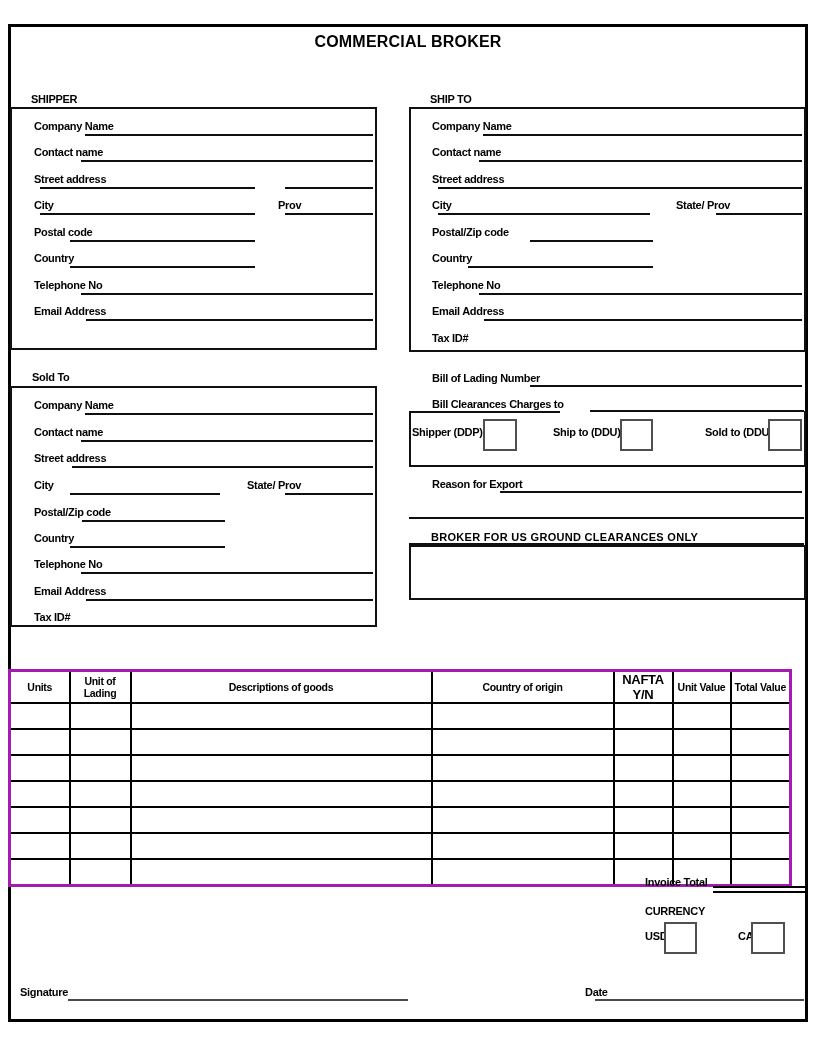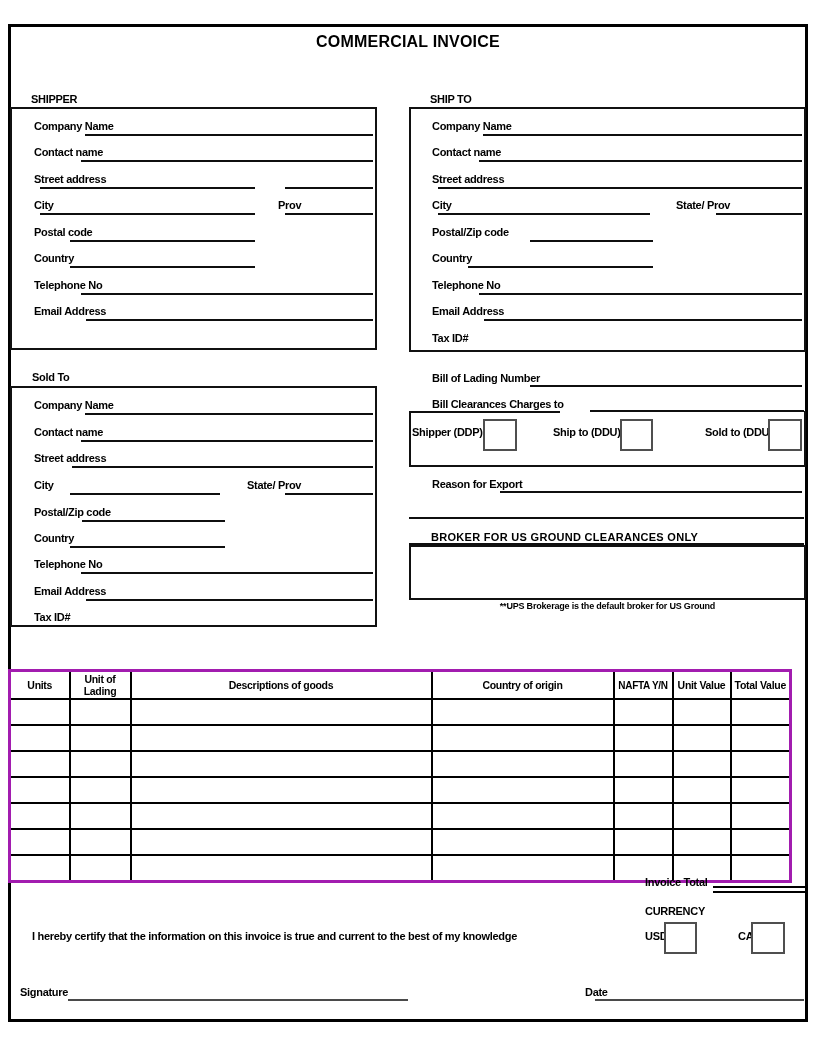--- a/index.html
+++ b/index.html
@@ -16,33 +16,33 @@
   .cb  { position:absolute; border:2px solid #4f4f4f; background:#fff; }
   .dbl { position:absolute; height:3px; border-top:2px solid #000; border-bottom:2px solid #000; }
   .title { position:absolute; left:0; top:33px; width:816px; text-align:center;
            font-size:16px; font-weight:bold; letter-spacing:0.2px; }
   table.goods { position:absolute; left:8px; top:669px; width:671px;
                 border-collapse:collapse; table-layout:fixed;
                 border:3px solid #a21caf; }
   table.goods th, table.goods td { border:2px solid #000; padding:0 2px; }
   table.goods thead th { font-weight:bold; font-size:10.5px; letter-spacing:-0.3px;
                          height:26px; text-align:center; vertical-align:middle; }
-  table.goods thead th.hdr-nafta { font-size:10px; }
+  table.goods thead th.hdr-nafta { font-size:13px; }
   table.goods tbody td { height:24px; font-size:11px; }
   .note { position:absolute; font-weight:bold; font-size:9px; letter-spacing:-0.2px;
           text-align:center; white-space:nowrap; }
 </style>
 </head>
 <body>
 
 <div id="page">
 
   <div class="border-frame" style="left:8px; top:24px; width:794px; height:992px;"></div>
 
-  <div class="title">COMMERCIAL INVOICE</div>
+  <div class="title">COMMERCIAL BROKER</div>
 
   <div class="lbl" style="left:11px; top:93px;">SHIPPER</div>
   <div class="bx" style="left:10px; top:107px; width:363px; height:239px;"></div>
 
   <div class="lbl" style="left:14px; top:120px;">Company Name</div>
   <div class="ln" style="left:85px; top:134px; width:288px;"></div>
 
   <div class="lbl" style="left:14px; top:146px;">Contact name</div>
   <div class="ln" style="left:81px; top:160px; width:292px;"></div>
 
@@ -147,21 +147,20 @@
   <div class="cb" style="left:768px; top:419px; width:30px; height:28px;"></div>
 
   <div class="lbl" style="left:412px; top:478px;">Reason for Export</div>
   <div class="ln" style="left:500px; top:491px; width:302px;"></div>
 
   <div class="ln" style="left:409px; top:517px; width:395px;"></div>
 
   <div class="lbl" style="left:411px; top:531px; letter-spacing:0.3px;">BROKER FOR US GROUND CLEARANCES ONLY</div>
   <div class="ln" style="left:409px; top:543px; width:395px;"></div>
   <div class="bx" style="left:409px; top:545px; width:393px; height:51px;"></div>
-  <div class="note" style="left:409px; top:601px; width:397px;">**UPS Brokerage is the default broker for US Ground</div>
 
   <table class="goods">
     <colgroup>
       <col style="width:60px">
         <col style="width:61px">
         <col style="width:301px">
       <col style="width:182px">
         <col style="width:59px">
         <col style="width:58px">
         <col style="width:60px">
@@ -248,21 +247,20 @@
   <div class="dbl" style="left:713px; top:886px; width:92px;"></div>
 
   <div class="lbl" style="left:625px; top:905px;">CURRENCY</div>
 
   <div class="lbl" style="left:625px; top:930px;">USD</div>
   <div class="cb" style="left:664px; top:922px; width:29px; height:28px;"></div>
 
   <div class="lbl" style="left:718px; top:930px;">CAD</div>
   <div class="cb" style="left:751px; top:922px; width:30px; height:28px;"></div>
 
-  <div class="lbl" style="left:12px; top:930px; max-width:600px;">I hereby certify that the information on this invoice is true and current to the best of my knowledge</div>
 
   <div class="lbl" style="left:0; top:986px;">Signature</div>
   <div class="ln ln-gray" style="left:68px; top:999px; width:340px;"></div>
 
   <div class="lbl" style="left:565px; top:986px;">Date</div>
   <div class="ln ln-gray" style="left:595px; top:999px; width:209px;"></div>
 
 </div>
 
 </body></html>

